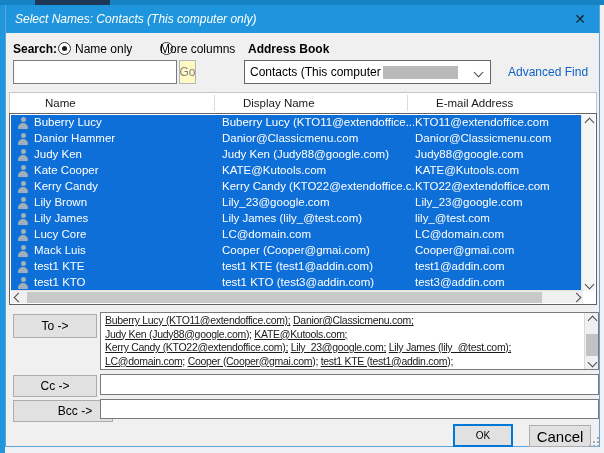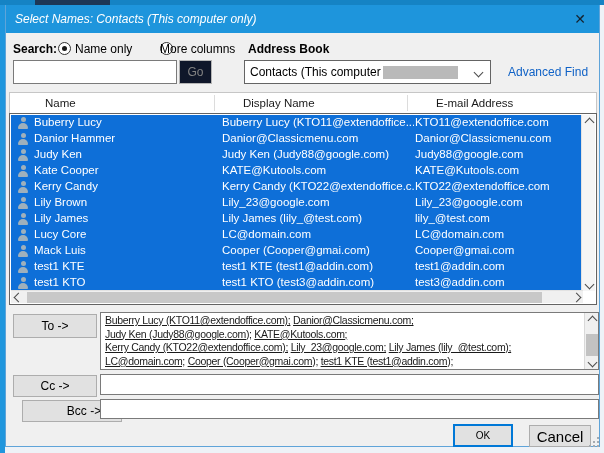--- a/index.html
+++ b/index.html
@@ -43,21 +43,21 @@
     content:""; position:absolute; left:3px; top:3px; width:5px; height:5px;
     border-radius:50%; background:#1a1a1a;
   }
 
   #search-input {
     left:7px; top:55px; width:164px; height:24px; background:#fff;
     border:1px solid #7a7a7a; font-size:12px; padding:0 4px;
     font-family:"Liberation Sans","DejaVu Sans",sans-serif;
   }
   #go-btn {
-    left:173px; top:55px; width:33px; height:24px; background:#0f172a;
+    left:173px; top:55px; width:17px; height:24px; background:#fef9c3;
     border:1px solid #b5b5b5; color:#838383; font-size:12px;
     display:flex; align-items:center; justify-content:center;
   }
   #addressbook-select {
     left:238px; top:55px; width:247px; height:24px; background:#fff;
     border:1px solid #646464; display:flex; align-items:center;
     padding:0 5px; font-size:12px; cursor:default;
   }
   #redaction-box { position:absolute; left:138px; top:5px; width:75px; height:13px; background:#b9b9b9; }
   .chev { display:inline-block; width:7px; height:7px; border-left:1.5px solid #4b4b4b; border-bottom:1.5px solid #4b4b4b; }
@@ -117,21 +117,21 @@
   #list-hscroll .sb-btn { width:14px; height:12px; }
   #hscroll-thumb { position:absolute; left:16px; top:1px; width:515px; height:11px; background:#c8c8c8; }
 
   
   .rec-btn {
     background:#e1e1e1; border:1px solid #adadad; font-size:12px; color:#000;
     display:flex; align-items:center; justify-content:center; cursor:pointer;
   }
   #to-btn  { left:7px; top:309px; width:84px; height:24px; }
   #cc-btn  { left:7px; top:370px; width:84px; height:22px; }
-  #bcc-btn { left:16px; top:395px; width:100px; height:22px;padding-left:24px; }
+  #bcc-btn { left:7px; top:395px; width:100px; height:22px;padding-left:24px; }
 
   #to-box {
     left:94px; top:307px; width:499px; height:58px; background:#fff;
     border:1px solid #7a7a7a; overflow:hidden;
   }
   #to-content {
     position:absolute; left:4px; top:1px; width:476px;
     font-size:10.5px; letter-spacing:-0.3px; line-height:13.5px; color:#1a1a1a;
   }
   .to-entry { text-decoration:underline; }

